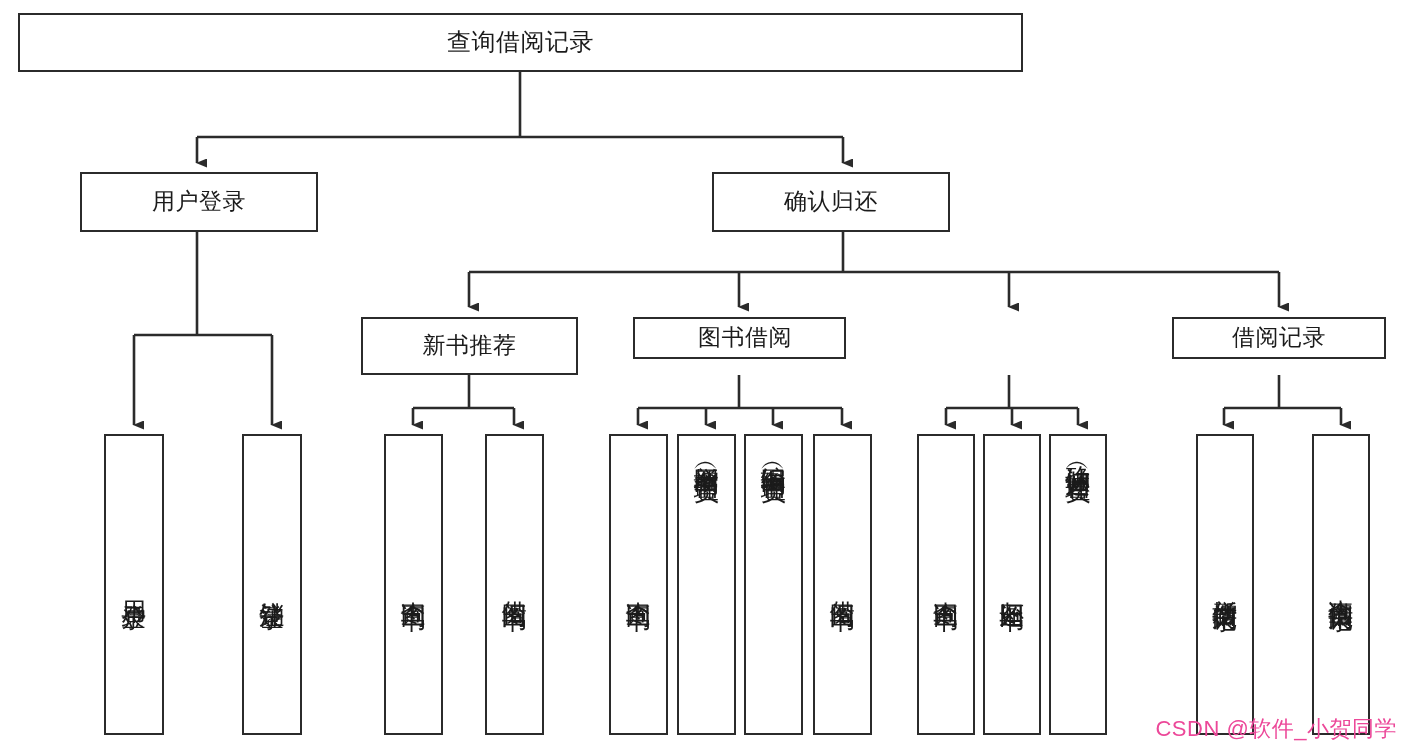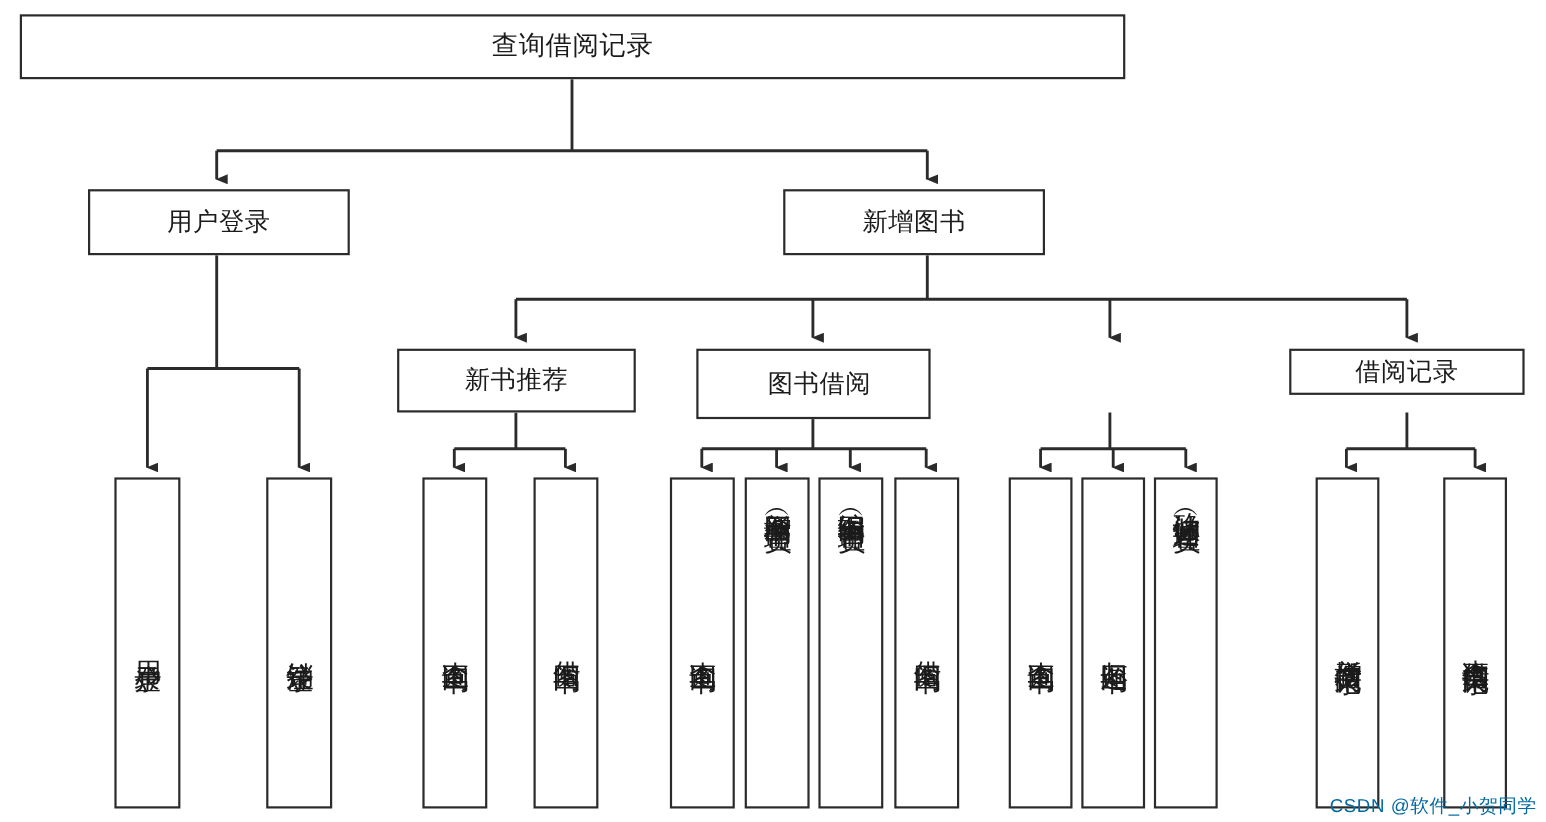--- a/index.html
+++ b/index.html
@@ -63,22 +63,22 @@
     letter-spacing: 2px;
   }
   .node.vertical.centered {
     align-items: center;
     padding-top: 0;
   }
   .watermark {
     position: absolute;
     right: 8px;
     bottom: 3px;
-    font-size: 17px;
-    color: #0369a1;
+    font-size: 22px;
+    color: #ec4899;
     letter-spacing: 0.5px;
     z-index: 5;
     white-space: nowrap;
   }
 </style>
 </head>
 <body>
 
 <div id="diagram-root">
 
@@ -134,28 +134,28 @@
 
   <div class="node root horizontal" style="left:18px; top:13px; width:1005px; height:59px;">
     <span class="node-label">查询借阅记录</span>
   </div>
 
   <div class="node horizontal" style="left:80px; top:172px; width:238px; height:60px;">
     <span class="node-label">用户登录</span>
   </div>
 
   <div class="node horizontal" style="left:712px; top:172px; width:238px; height:60px;">
-    <span class="node-label">新增图书</span>
+    <span class="node-label">确认归还</span>
   </div>
 
   <div class="node horizontal" style="left:361px; top:317px; width:217px; height:58px;">
     <span class="node-label">新书推荐</span>
   </div>
 
-  <div class="node horizontal" style="left:633px; top:317px; width:213px; height:64px;padding-left:11px;">
+  <div class="node horizontal" style="left:633px; top:317px; width:213px; height:42px;padding-left:11px;">
     <span class="node-label">图书借阅</span>
   </div>
 
 
   <div class="node horizontal" style="left:1172px; top:317px; width:214px; height:42px;">
     <span class="node-label">借阅记录</span>
   </div>
 
   <div class="node vertical centered" style="left:104px; top:434px; width:60px; height:301px;">
     <span class="node-label">用户登录</span>

